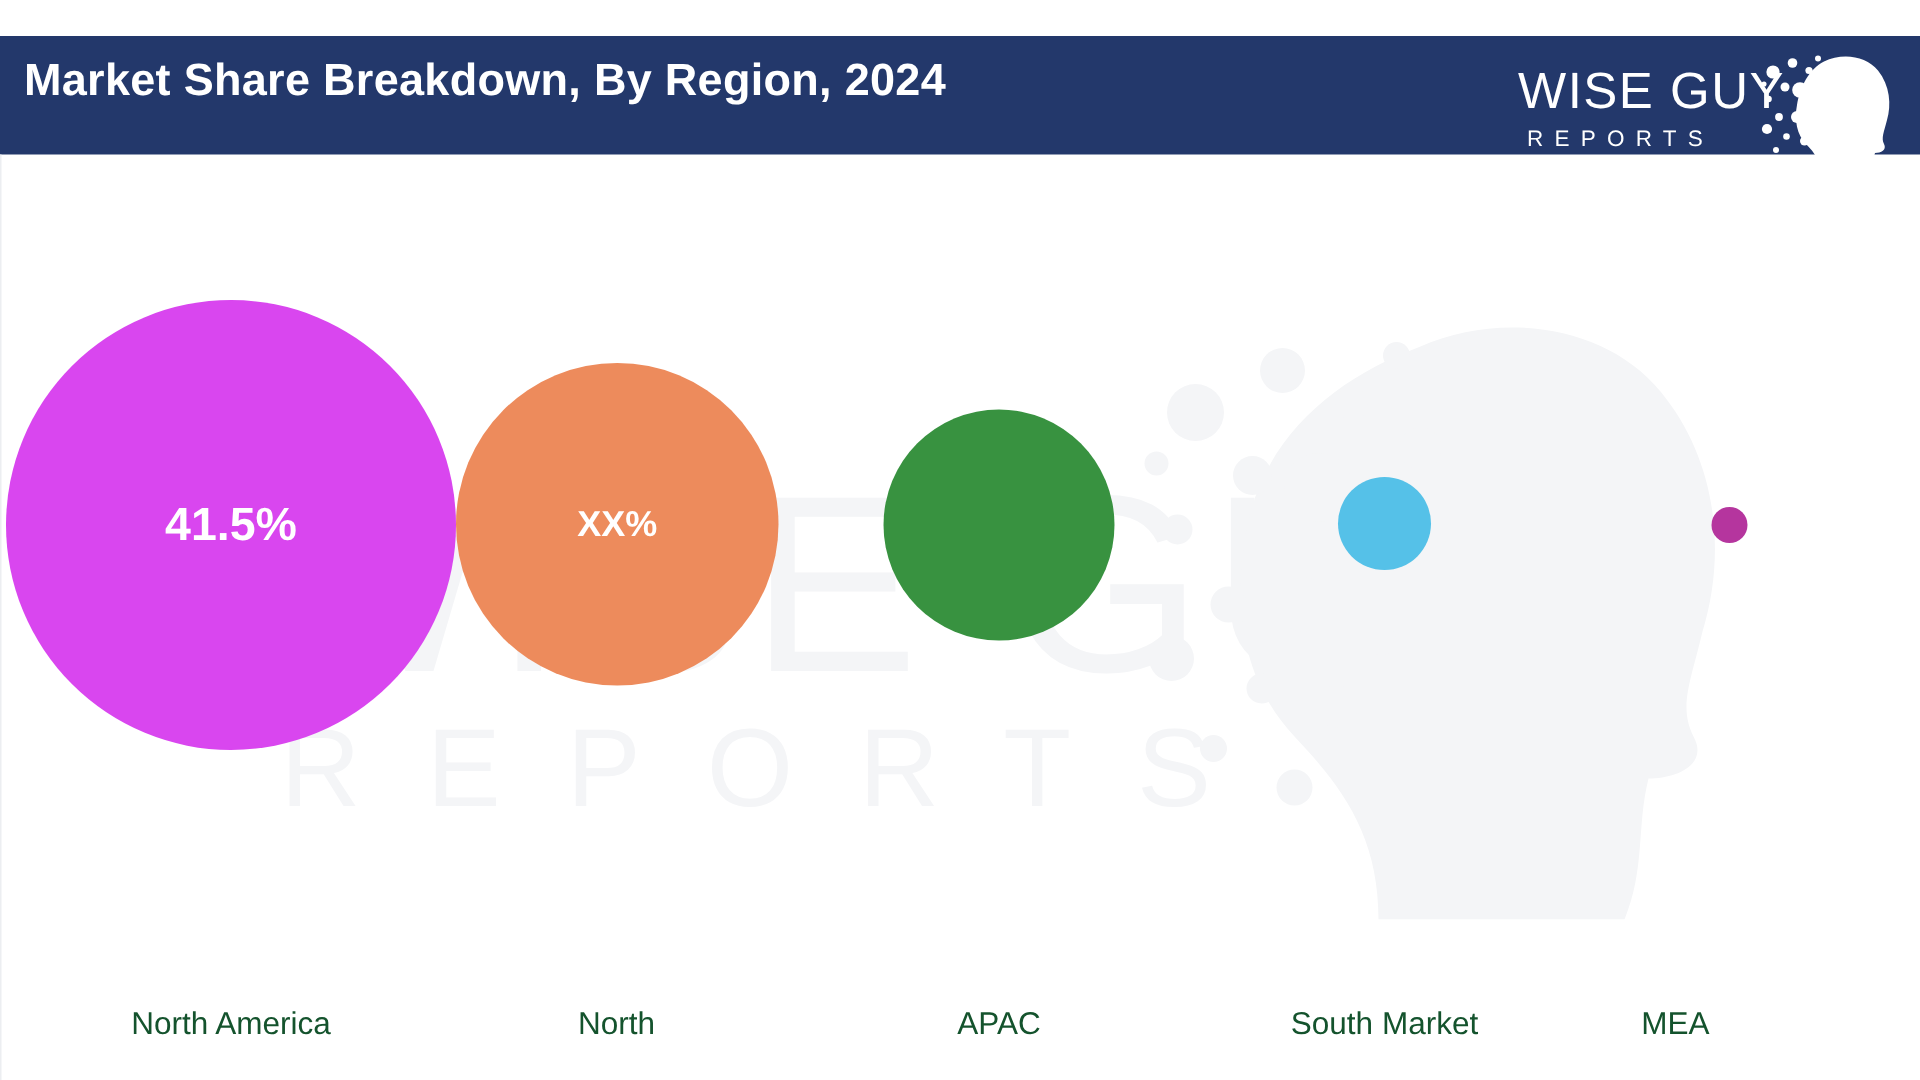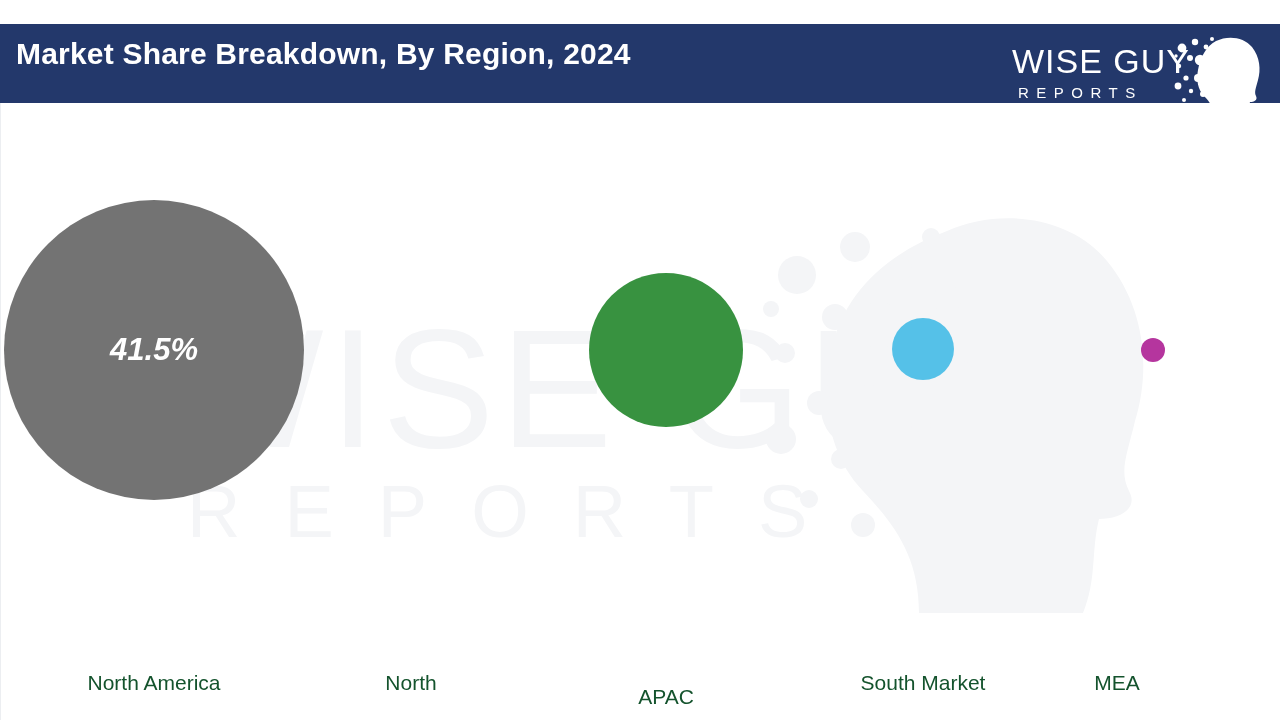--- a/index.html
+++ b/index.html
@@ -209,37 +209,40 @@
           <circle cx="112" cy="312" r="12"></circle>
           <circle cx="20" cy="96" r="8"></circle>
           <circle cx="164" cy="146" r="9"></circle>
           <circle cx="170" cy="214" r="10"></circle>
           <circle cx="196" cy="86" r="14"></circle>
           <circle cx="210" cy="160" r="12"></circle>
         </g>
       </svg>
     </div>
 
-    <div class="bubble" style="width:300px;height:300px;left:3px;top:97px;background:#737373;font-style:italic;">
+    <div class="bubble" style="width:300px;height:300px;left:3px;top:97px;background:#d946ef;">
       <span class="bubble-label" style="font-size:31px;">41.5%</span>
     </div>
 
+    <div class="bubble" style="width:215px;height:215px;left:303px;top:139px;background:#ed8b5c;">
+      <span class="bubble-label" style="font-size:24px;">XX%</span>
+    </div>
 
     <div class="bubble" style="width:154px;height:154px;left:588px;top:170px;background:#389240;">
       <span class="bubble-label" style="font-size:20px;"></span>
     </div>
 
     <div class="bubble" style="width:62px;height:62px;left:891px;top:215px;background:#55c1e8;">
       <span class="bubble-label" style="font-size:14px;"></span>
     </div>
 
     <div class="bubble" style="width:24px;height:24px;left:1140px;top:235px;background:#b5359e;">
       <span class="bubble-label" style="font-size:10px;"></span>
     </div>
 
     <div class="cat-label" style="left:153px;">North America</div>
     <div class="cat-label" style="left:410px;">North</div>
-    <div class="cat-label" style="left:665px;margin-top:14px;">APAC</div>
+    <div class="cat-label" style="left:665px;">APAC</div>
     <div class="cat-label" style="left:922px;">South Market</div>
     <div class="cat-label" style="left:1116px;">MEA</div>
 
   </div>
 </div>
 
 </body></html>

